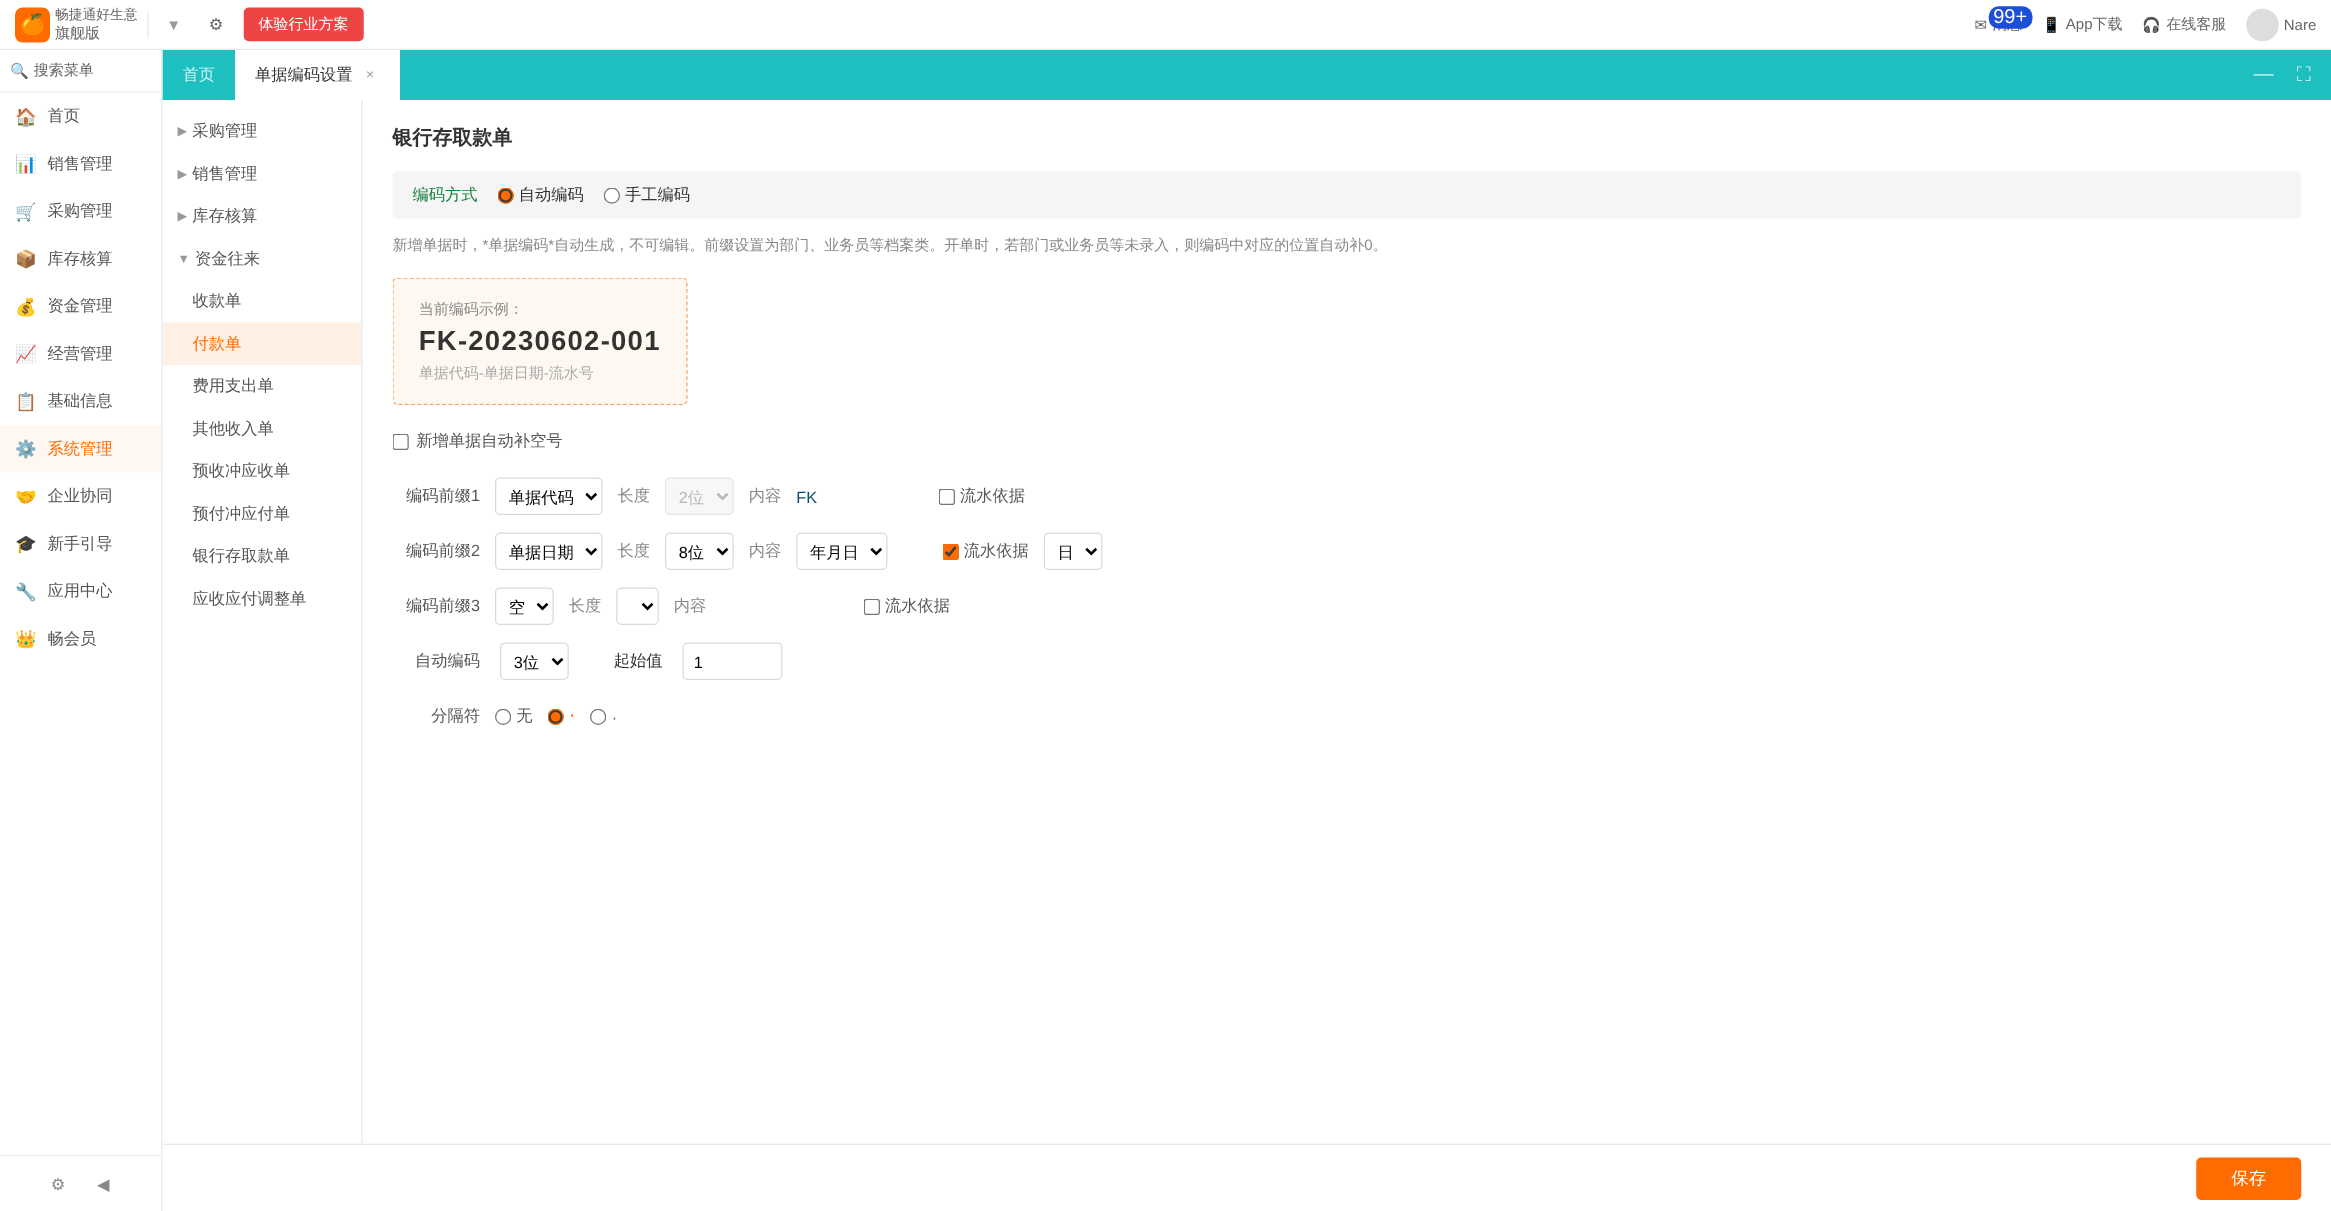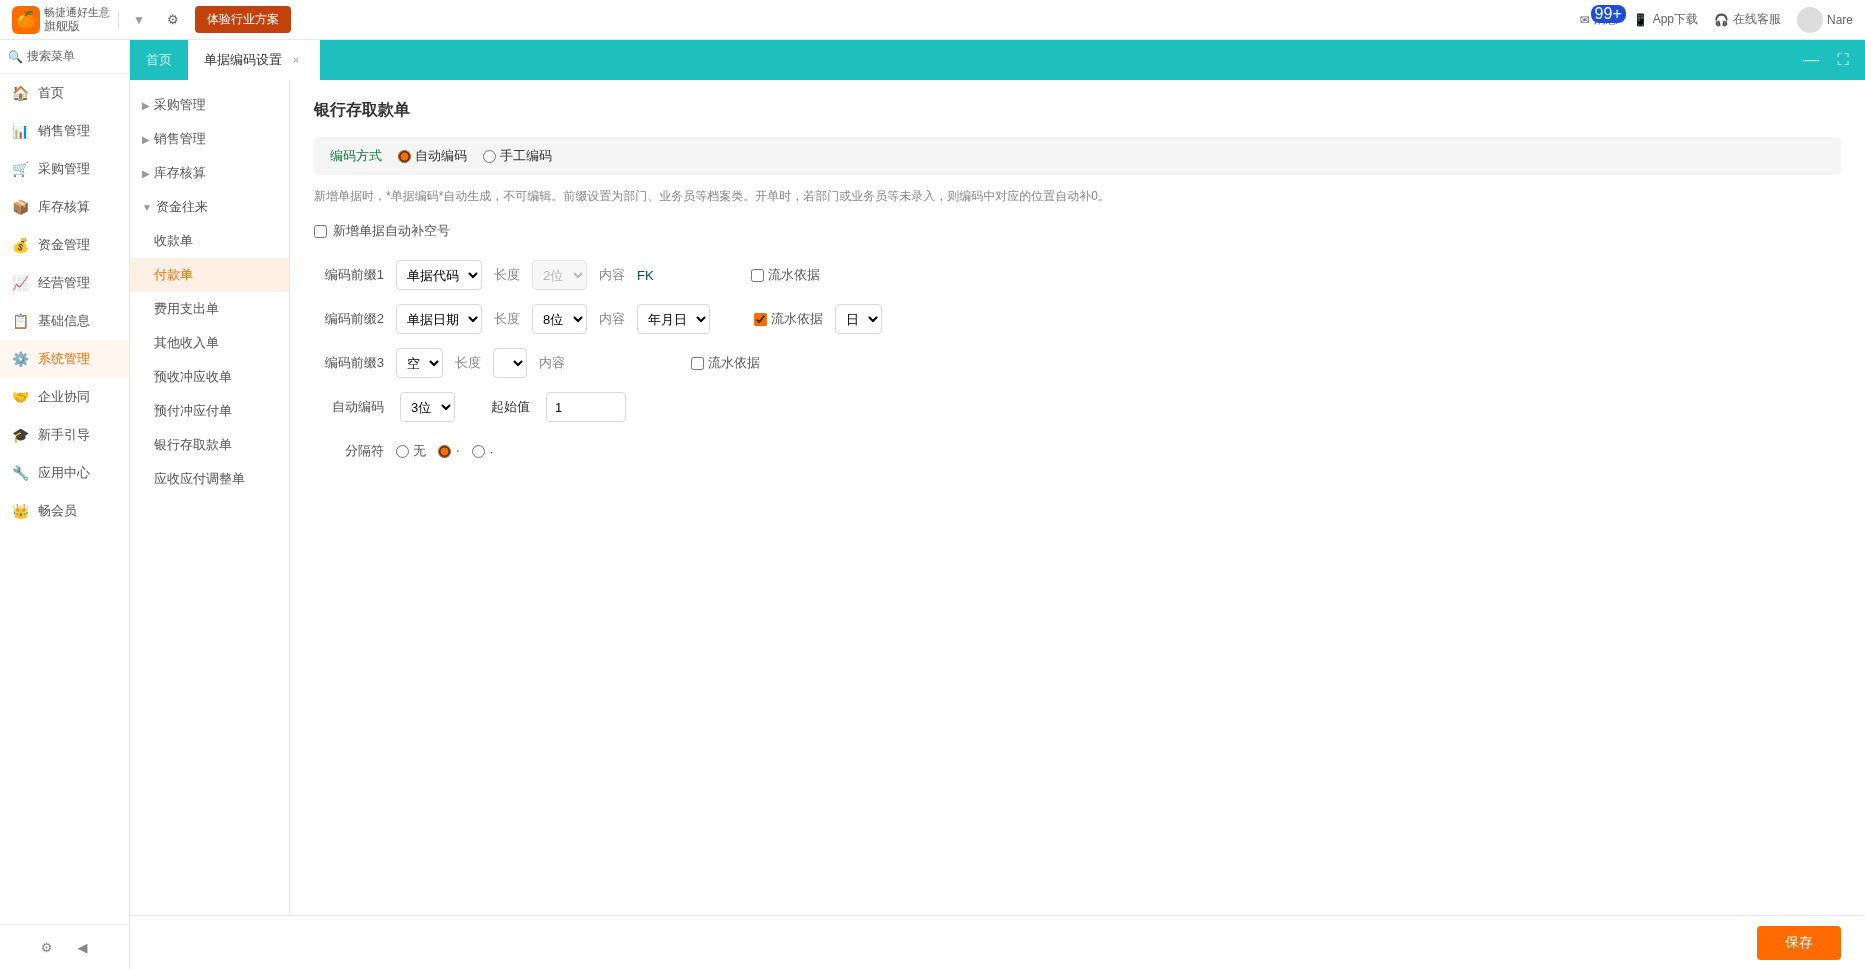--- a/index.html
+++ b/index.html
@@ -7,21 +7,21 @@
 
     
     .top-bar { height: 40px; background: #fff; border-bottom: 1px solid #e8e8e8; display: flex; align-items: center; padding: 0 12px; gap: 8px; flex-shrink: 0; }
     .top-bar-left { display: flex; align-items: center; gap: 8px; flex: 1; }
     .top-bar-brand { display: flex; align-items: center; gap: 4px; }
     .brand-icon { width: 28px; height: 28px; background: #ff6b00; border-radius: 6px; display: flex; align-items: center; justify-content: center; color: white; font-size: 16px; }
     .brand-text { font-size: 11px; color: #666; line-height: 1.2; }
     .top-bar-divider { width: 1px; height: 20px; background: #e8e8e8; }
     .top-bar-dropdown { display: flex; align-items: center; gap: 4px; cursor: pointer; padding: 2px 6px; border-radius: 3px; }
     .settings-btn { width: 28px; height: 28px; display: flex; align-items: center; justify-content: center; cursor: pointer; color: #666; }
-    .experience-btn { background: #c2410c; color: white; border: none; padding: 5px 12px; border-radius: 4px; cursor: pointer; font-size: 12px; }
+    .experience-btn { background: #ef4444; color: white; border: none; padding: 5px 12px; border-radius: 4px; cursor: pointer; font-size: 12px; }
     .top-bar-right { display: flex; align-items: center; gap: 16px; }
     .top-right-item { display: flex; align-items: center; gap: 4px; cursor: pointer; color: #666; font-size: 12px; position: relative; }
     .badge { background: #1d4ed8; color: white; font-size: 16px; padding: 0 4px; border-radius: 8px; position: absolute; top: -6px; right: -8px; min-width: 18px; text-align: center; }
     .user-avatar { width: 26px; height: 26px; border-radius: 50%; background: #ddd; }
     .user-name { font-size: 12px; color: #666; }
 
     
     .main-layout { display: flex; flex: 1; overflow: hidden; }
 
     
@@ -263,20 +263,25 @@
             <label class="radio-label">
               <input type="radio" name="encodingMethod" style="">
               <span>手工编码</span>
             </label>
           </div>
 
           
           <div class="hint-text">新增单据时，*单据编码*自动生成，不可编辑。前缀设置为部门、业务员等档案类。开单时，若部门或业务员等未录入，则编码中对应的位置自动补0。</div>
 
           
+          <div class="preview-box">
+            <div class="preview-label">当前编码示例：</div>
+            <div class="preview-code">FK-20230602-001</div>
+            <div class="preview-desc">单据代码-单据日期-流水号</div>
+          </div>
 
           
           <div class="auto-fill-row">
             <input type="checkbox" id="autoFill" style="">
             <label for="autoFill">新增单据自动补空号</label>
           </div>
 
           
           <div class="form-row">
             <span class="form-label">编码前缀1</span>

